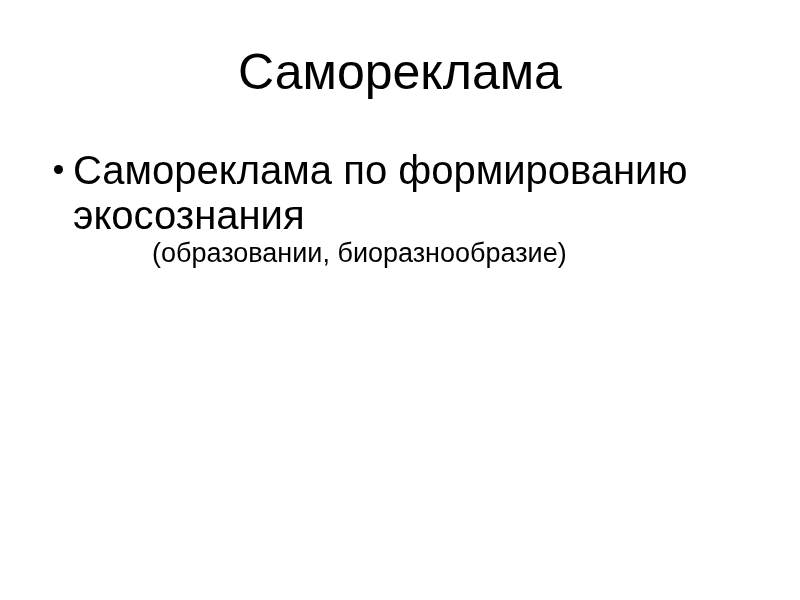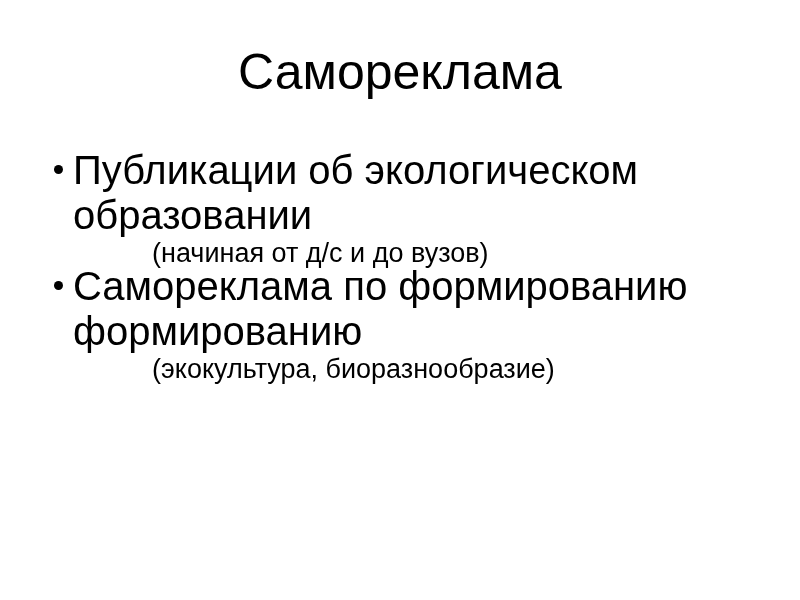--- a/index.html
+++ b/index.html
@@ -68,33 +68,25 @@
 </style>
 </head>
 <body>
 
 <div class="slide">
 
   <h1 class="slide-title">Самореклама</h1>
 
   <ul class="bullet-list">
 
-    <li class="bullet-item">
-      <span class="bullet-dot"></span>
-      <div class="main-line">Публикации об экологическом</div>
-      <div class="main-line">образовании</div>
-      <div class="note">
-        <div class="note-line">(начиная от д/с и до вузов)</div>
-      </div>
-    </li>
 
     <li class="bullet-item">
       <span class="bullet-dot"></span>
       <div class="main-line">Самореклама по формированию</div>
-      <div class="main-line">формированию</div>
+      <div class="main-line">экосознания</div>
       <div class="note">
-        <div class="note-line">(экокультура, биоразнообразие)</div>
+        <div class="note-line">(образовании, биоразнообразие)</div>
       </div>
     </li>
 
 
   </ul>
 </div>
 
 </body></html>

